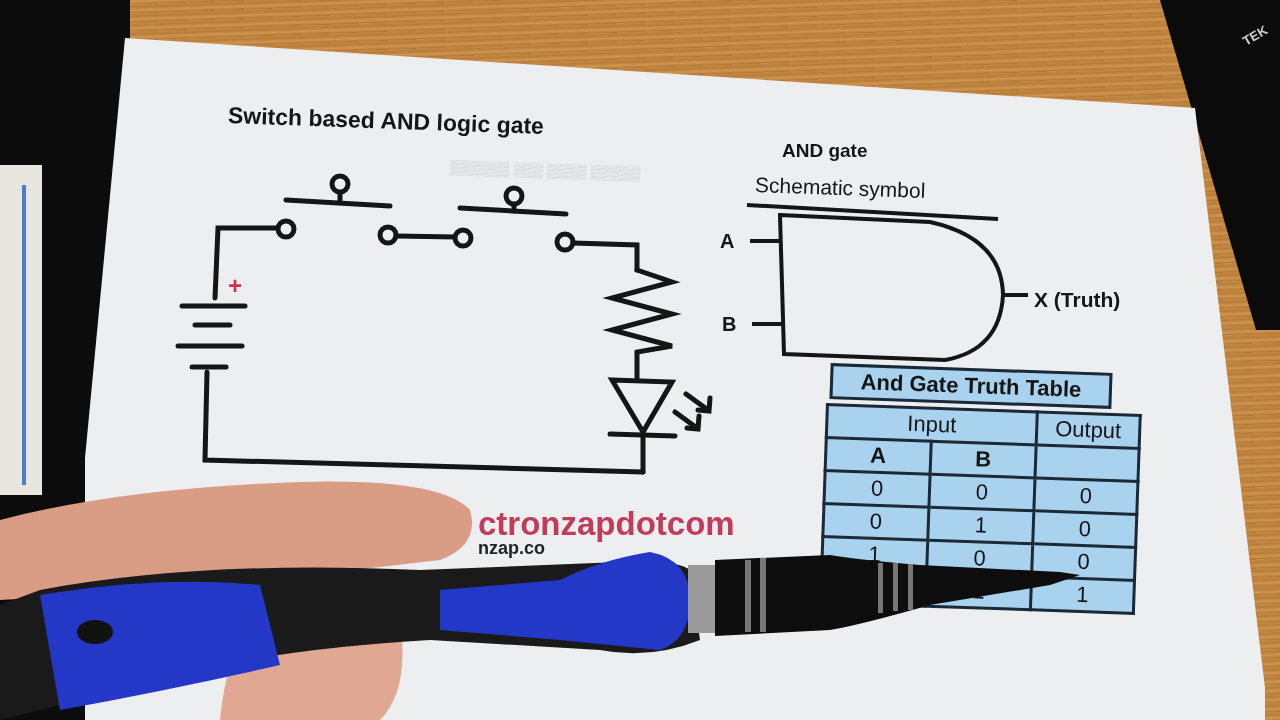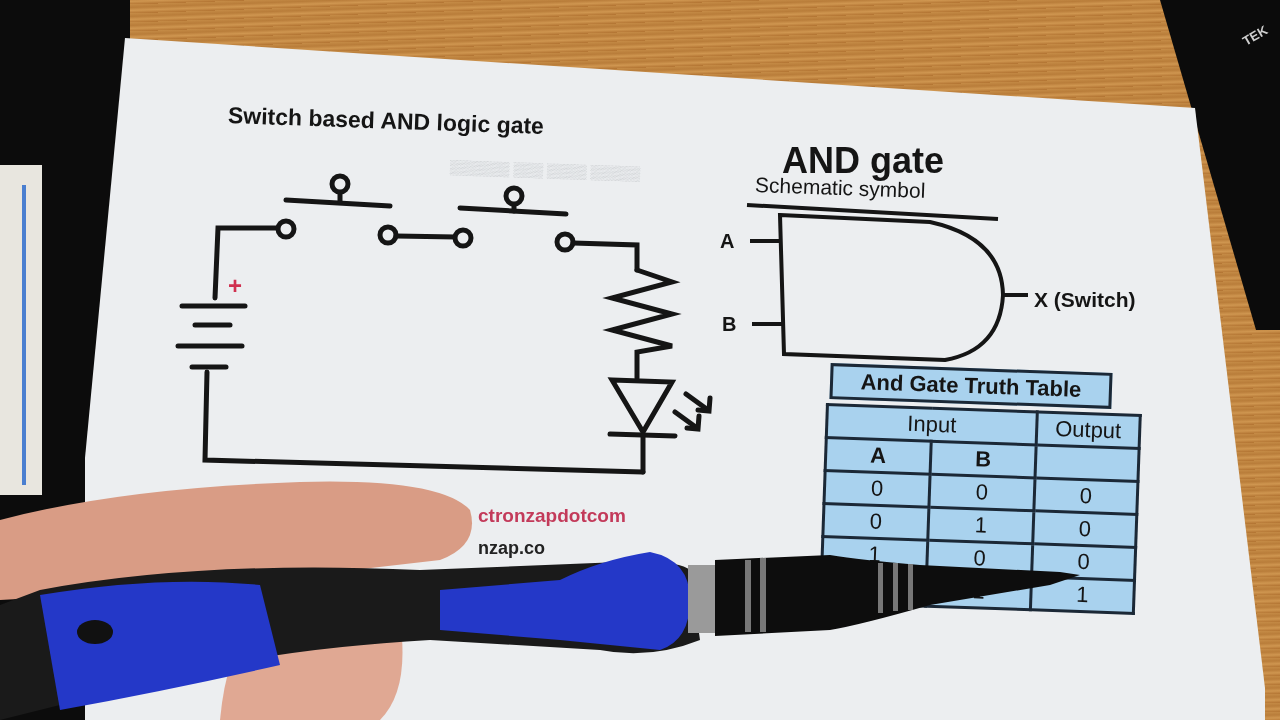--- a/index.html
+++ b/index.html
@@ -6,29 +6,29 @@
   body{width:1280px;height:720px;overflow:hidden;position:relative;background:#b9803f;font-family:"Liberation Sans",sans-serif;}
   .wood{position:absolute;inset:0;background:repeating-linear-gradient(178deg,#c48a45 0px,#b97d3a 3px,#cf9650 6px,#b47634 9px);}
   .left-dark{position:absolute;left:0;top:0;width:130px;height:720px;background:#0c0c0c;}
   .breadboard{position:absolute;left:0;top:165px;width:42px;height:330px;background:#e8e6df;}
   .breadboard .stripe{position:absolute;left:22px;top:20px;width:4px;height:300px;background:#4a7fd0;}
   .right-dark2{position:absolute;left:1160px;top:0;width:120px;height:330px;background:#0b0b0b;clip-path:polygon(0 0,100% 0,100% 100%,80% 100%);}
   .tek{position:absolute;left:1242px;top:28px;color:#cfcfcf;font-weight:bold;font-size:13px;transform:rotate(-30deg);}
   .paper{position:absolute;left:85px;top:38px;width:1180px;height:700px;background:#eceef0;
          clip-path:polygon(40px 0,1110px 70px,1180px 650px,1180px 700px,0 700px,0 420px);}
   .title-left{position:absolute;left:228px;top:102px;font-weight:bold;font-size:23px;color:#151515;transform:rotate(2deg);transform-origin:left;}
-  .title-and{position:absolute;left:782px;top:140px;font-weight:bold;font-size:36px;color:#151515;}
+  .title-and{position:absolute;left:782px;top:140px;font-weight:bold;font-size:19px;color:#151515;}
   .subtitle{position:absolute;left:755px;top:176px;font-size:21px;color:#151515;transform:rotate(2deg);}
   .circuit,.gate{position:absolute;left:0;top:0;}
   .lbl{position:absolute;font-weight:bold;font-size:20px;color:#151515;}
   .out-lbl{position:absolute;left:1034px;top:288px;font-size:21px;font-weight:bold;color:#151515;}
   .tt-title{position:absolute;left:830px;top:368px;width:282px;height:36px;background:#a9d2ee;border:3px solid #1b2836;box-sizing:border-box;font-weight:bold;font-size:22px;color:#151515;text-align:center;line-height:30px;transform:rotate(2deg);}
   table.tt{position:absolute;left:826px;top:403px;border-collapse:collapse;transform:rotate(2deg);transform-origin:left top;}
   table.tt td{border:3px solid #1b2836;background:#a9d2ee;font-size:22px;color:#151515;text-align:center;height:30px;padding:0;}
-  .wm-red{position:absolute;left:478px;top:505px;font-weight:bold;font-size:19px;color:#c33a5a;}
+  .wm-red{position:absolute;left:478px;top:505px;font-weight:bold;font-size:33px;color:#c33a5a;}
   .wm-black{position:absolute;left:478px;top:538px;font-weight:bold;font-size:18px;color:#222;}
   .ghost{position:absolute;color:#c6c9cc;font-size:14px;}
   .hand,.tool{position:absolute;left:0;top:0;}
 </style>
 </head>
 <body>
 
 <div class="wood"></div>
 <div class="left-dark"></div>
 <div class="breadboard">
@@ -92,21 +92,21 @@
   <g stroke="#151515" stroke-width="4" fill="none">
     <line x1="747" y1="205" x2="998" y2="219"></line>
     <path d="M780,215 L930,222 Q1002,238 1003,295 Q1000,350 945,360 L784,354 Z"></path>
     <line x1="750" y1="241" x2="780" y2="241"></line>
     <line x1="752" y1="324" x2="783" y2="324"></line>
     <line x1="1004" y1="295" x2="1028" y2="295"></line>
   </g>
 </svg>
 <div class="lbl" style="left:720px;top:230px;">A</div>
 <div class="lbl" style="left:722px;top:313px;">B</div>
-<div class="out-lbl">X (Switch)</div>
+<div class="out-lbl">X (Truth)</div>
 
 <div class="tt-title">And Gate Truth Table</div>
 <table class="tt">
   <tbody>
       <tr>
     <td colspan="2" style="width:204px;">Input</td>
     <td style="width:100px;">Output</td>
   </tr>
   <tr>
     <td style="width:102px;font-weight:bold;">A</td>

